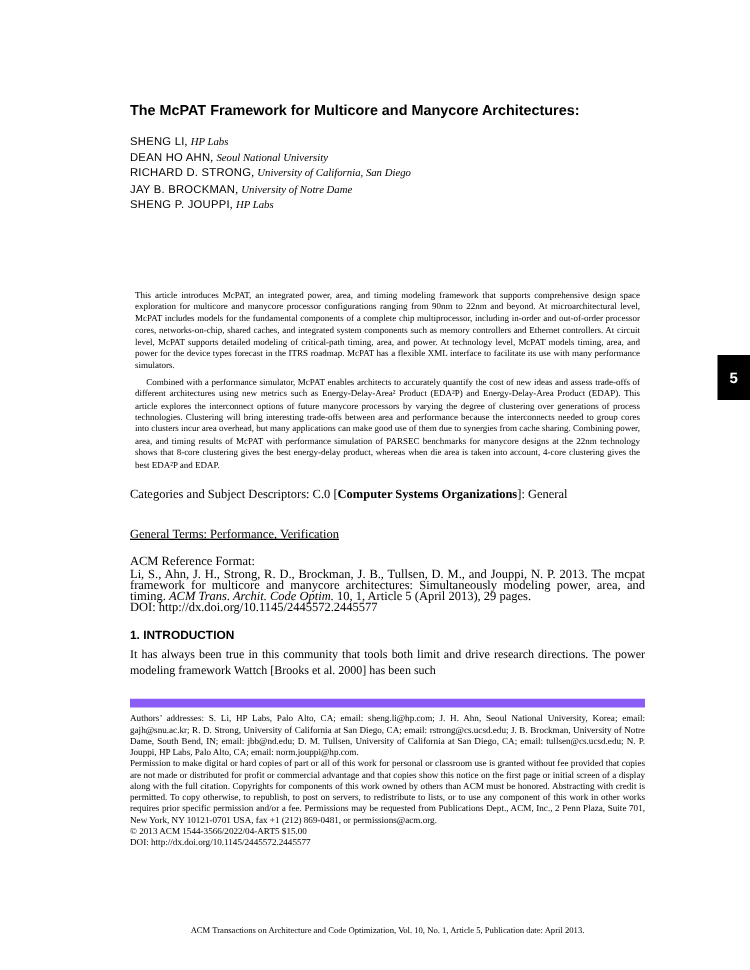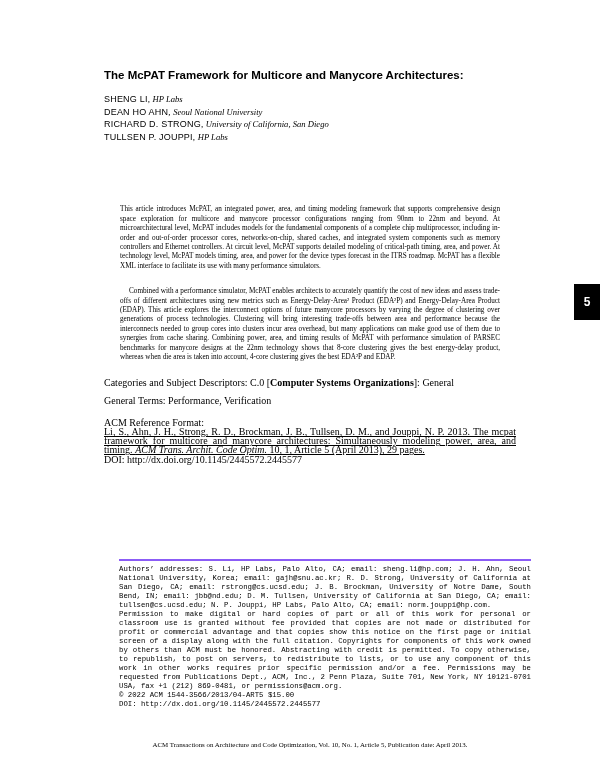--- a/index.html
+++ b/index.html
@@ -8,21 +8,21 @@
     width: 600px;
     height: 776px;
     background: #ffffff;
     color: #000000;
     font-family: "Liberation Serif", serif;
     overflow: hidden;
   }
   .content {
     position: absolute;
     left: 104px;
-    top: 68px;
+    top: 82px;
     width: 412px;
   }
   .title {
     margin: 0;
     font-family: "Liberation Sans", sans-serif;
     font-size: 11.5px;
     font-weight: bold;
     line-height: 14px;
   }
   .authors { margin-top: 11px; }
@@ -32,52 +32,51 @@
     letter-spacing: 0.2px;
   }
   .author-name::after { content: ", "; font-family: "Liberation Serif", serif; }
   .author-affil { font-style: italic; font-size: 8.6px; font-family: Liberation Serif, serif; }
   .abstract {
     margin-top: 62px;
     font-size: 7.2px;
     line-height: 9.4px;
     text-align: justify;
   }
-  .abstract p { margin: 16px; }
+  .abstract p { margin: 4px; }
   .abstract p.indented { text-indent: 9px; }
   .meta { font-size: 10px; line-height: 9.2px; margin: 0; }
   .categories { margin-top: 14px; }
-  .general-terms { margin-top: 8px; }
+  .general-terms { margin-top: 23px; text-decoration: underline; }
   .ref-heading { margin-top: 13px; font-weight: normal; }
-  .ref-text { text-align: justify; text-decoration: underline; }
+  .ref-text { text-align: justify; }
   .cat-bold { font-weight: bold; }
   .journal-italic { font-style: italic; }
   .section-heading {
     font-family: "Liberation Sans", sans-serif;
     font-size: 9.5px;
     font-weight: bold;
     margin: 12px 0 0 0;
   }
   .body-text {
     font-size: 9.6px;
     line-height: 12.2px;
     text-align: justify;
     margin: 4px 0 0 0;
   }
   .footnote {
     position: absolute;
-    left: 119px;
+    left: 104px;
     top: 559px;
     width: 412px;
-    border-top: 2px solid #8b5cf6;
+    border-top: 7px solid #8b5cf6;
     padding-top: 4px;
     font-size: 7.3px;
     line-height: 9px;
     text-align: justify;
-    font-family: Liberation Mono, monospace;
   }
   .footnote p { margin: 0; }
   .page-footer {
     position: absolute;
     left: 104px;
     top: 733px;
     width: 412px;
     text-align: center;
     font-size: 6.9px;
     line-height: 9px;
@@ -103,43 +102,46 @@
 
 <div class="page">
   <div class="content">
 
     <h1 class="title"><span>The McPAT Framework for Multicore and Manycore Architectures:</span><br></h1>
 
     <div class="authors">
       <div class="author-line"><span class="author-name">SHENG LI</span><span class="author-affil">HP Labs</span></div>
       <div class="author-line"><span class="author-name">DEAN HO AHN</span><span class="author-affil">Seoul National University</span></div>
       <div class="author-line"><span class="author-name">RICHARD D. STRONG</span><span class="author-affil">University of California, San Diego</span></div>
-      <div class="author-line"><span class="author-name">TULLSEN P. JOUPPI</span><span class="author-affil">HP Labs</span></div>
+      <div class="author-line"><span class="author-name">JAY B. BROCKMAN</span><span class="author-affil">University of Notre Dame</span></div>
+      <div class="author-line"><span class="author-name">SHENG P. JOUPPI</span><span class="author-affil">HP Labs</span></div>
     </div>
 
     <div class="abstract">
       <p>This article introduces McPAT, an integrated power, area, and timing modeling framework that supports comprehensive design space exploration for multicore and manycore processor configurations ranging from 90nm to 22nm and beyond. At microarchitectural level, McPAT includes models for the fundamental components of a complete chip multiprocessor, including in-order and out-of-order processor cores, networks-on-chip, shared caches, and integrated system components such as memory controllers and Ethernet controllers. At circuit level, McPAT supports detailed modeling of critical-path timing, area, and power. At technology level, McPAT models timing, area, and power for the device types forecast in the ITRS roadmap. McPAT has a flexible XML interface to facilitate its use with many performance simulators.</p>
       <p class="indented">Combined with a performance simulator, McPAT enables architects to accurately quantify the cost of new ideas and assess trade-offs of different architectures using new metrics such as Energy-Delay-Area² Product (EDA²P) and Energy-Delay-Area Product (EDAP). This article explores the interconnect options of future manycore processors by varying the degree of clustering over generations of process technologies. Clustering will bring interesting trade-offs between area and performance because the interconnects needed to group cores into clusters incur area overhead, but many applications can make good use of them due to synergies from cache sharing. Combining power, area, and timing results of McPAT with performance simulation of PARSEC benchmarks for manycore designs at the 22nm technology shows that 8-core clustering gives the best energy-delay product, whereas when die area is taken into account, 4-core clustering gives the best EDA²P and EDAP.</p>
     </div>
 
     <p class="meta categories"><span>Categories and Subject Descriptors: C.0 [</span><span class="cat-bold">Computer Systems Organizations</span><span>]: General</span></p>
 
     <p class="meta general-terms">General Terms: Performance, Verification</p>
 
     <p class="meta ref-heading">ACM Reference Format:</p>
     <p class="meta ref-text"><span>Li, S., Ahn, J. H., Strong, R. D., Brockman, J. B., Tullsen, D. M., and Jouppi, N. P. 2013. The mcpat framework for multicore and manycore architectures: Simultaneously modeling power, area, and timing. </span><span class="journal-italic">ACM Trans. Archit. Code Optim.</span><span> 10, 1, Article 5 (April 2013), 29 pages.</span></p>
     <p class="meta">DOI: http://dx.doi.org/10.1145/2445572.2445577</p>
 
+    <h2 class="section-heading">1. INTRODUCTION</h2>
+    <p class="body-text">It has always been true in this community that tools both limit and drive research directions. The power modeling framework Wattch [Brooks et al. 2000] has been such</p>
 
   </div>
 
   <div class="footnote">
     <p>Authors’ addresses: S. Li, HP Labs, Palo Alto, CA; email: sheng.li@hp.com; J. H. Ahn, Seoul National University, Korea; email: gajh@snu.ac.kr; R. D. Strong, University of California at San Diego, CA; email: rstrong@cs.ucsd.edu; J. B. Brockman, University of Notre Dame, South Bend, IN; email: jbb@nd.edu; D. M. Tullsen, University of California at San Diego, CA; email: tullsen@cs.ucsd.edu; N. P. Jouppi, HP Labs, Palo Alto, CA; email: norm.jouppi@hp.com.</p>
     <p>Permission to make digital or hard copies of part or all of this work for personal or classroom use is granted without fee provided that copies are not made or distributed for profit or commercial advantage and that copies show this notice on the first page or initial screen of a display along with the full citation. Copyrights for components of this work owned by others than ACM must be honored. Abstracting with credit is permitted. To copy otherwise, to republish, to post on servers, to redistribute to lists, or to use any component of this work in other works requires prior specific permission and/or a fee. Permissions may be requested from Publications Dept., ACM, Inc., 2 Penn Plaza, Suite 701, New York, NY 10121-0701 USA, fax +1 (212) 869-0481, or permissions@acm.org.</p>
-    <p>© 2022 ACM 1544-3566/2013/04-ART5 $15.00</p>
+    <p>© 2013 ACM 1544-3566/2022/04-ART5 $15.00</p>
     <p>DOI: http://dx.doi.org/10.1145/2445572.2445577</p>
   </div>
 
   <p class="page-footer">ACM Transactions on Architecture and Code Optimization, Vol. 10, No. 1, Article 5, Publication date: April 2013.</p>
 
   <div class="page-tab">
       <span>5</span>
     </div>
 </div>
 

